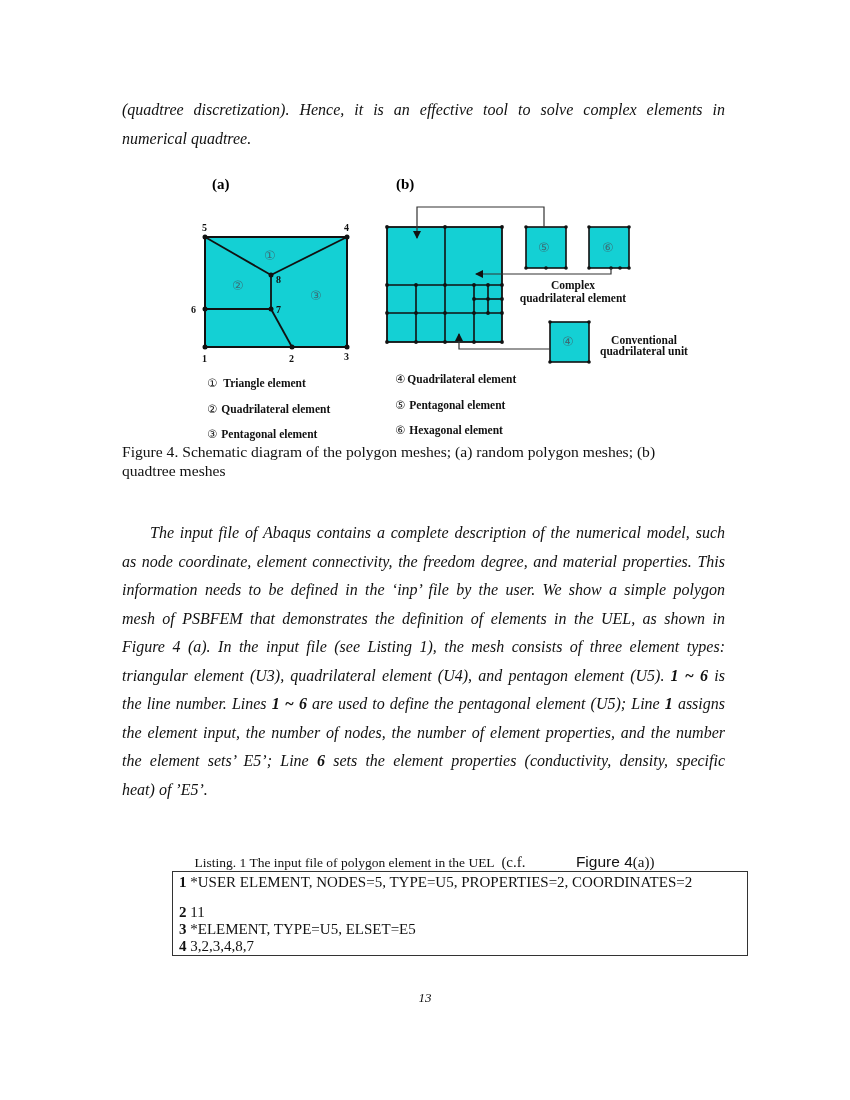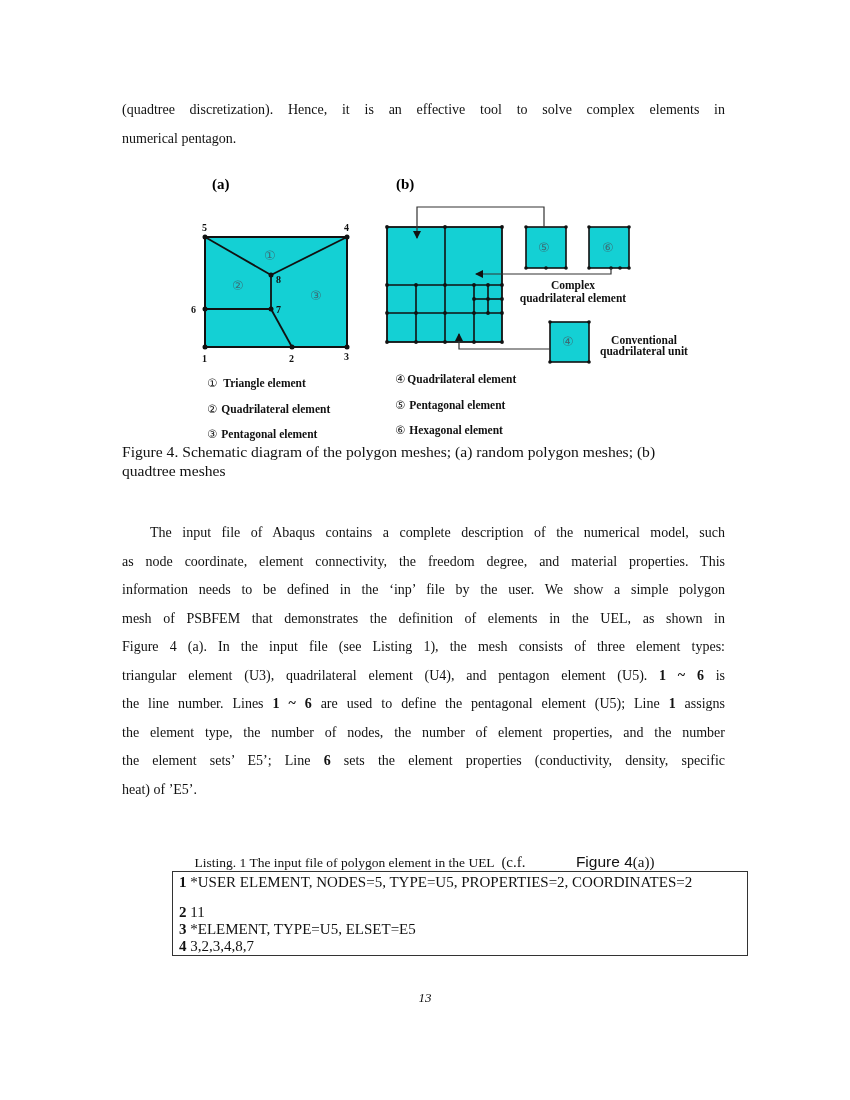--- a/index.html
+++ b/index.html
@@ -1,19 +1,19 @@
 <!DOCTYPE html>
 <html><head>
   <meta charset="utf-8">
   <style>
     html, body { margin: 0; padding: 0; background: #ffffff; }
     body { width: 850px; height: 1100px; position: relative; overflow: hidden;
            font-family: "Liberation Serif", "DejaVu Serif", serif; color: #111; }
-    .para { position: absolute; left: 122px; width: 603px; font-size: 14px; line-height: 28.5px;
-            text-align: justify; margin: 0; }
+    .para { position: absolute; left: 122px; width: 603px; font-size: 16px; line-height: 28.5px;
+            text-align: justify; margin: 0; font-style: italic; }
     .para .ln { display: block; height: 28.5px; white-space: nowrap; text-align: justify; text-align-last: justify; }
     .para .ln.last { text-align-last: left; }
     .caption { position: absolute; left: 122px; width: 610px; font-size: 15.6px; line-height: 19px; margin: 0; }
     .figure { position: absolute; left: 0; top: 160px; width: 850px; height: 300px; }
     .figure svg { position: absolute; left: 0; top: 0; }
     .listing-title { position: absolute; left: 136px; width: 577px; top: 853px; text-align: center; font-size: 13.5px; }
     .listing-title .big { font-size: 15.5px; font-family: "Liberation Sans", "DejaVu Sans", sans-serif; margin-left: 47px; }
     .listing-title .paren { font-size: 15px; text-align: right; }
     .listing { position: absolute; left: 136px; top: 871px; width: 576px; height: 85px; border: 1px solid #333;
                box-sizing: border-box; padding: 2px 0 0 6px; font-size: 15px; line-height: 17px; margin-left: 36px; }
@@ -21,21 +21,21 @@
     .listing .gap { height: 13px; }
     .listing b { font-weight: bold; }
     .pagenum { position: absolute; top: 990px; left: 0; width: 850px; text-align: center; font-size: 13px; font-style: italic; }
     b { font-weight: bold; }
   </style>
 </head>
 <body>
 
 <div class="para" style="top:96px;">
   <span class="ln">(quadtree discretization). Hence, it is an effective tool to solve complex elements in</span>
-  <span class="ln last">numerical pentagon.</span>
+  <span class="ln last">numerical quadtree.</span>
 </div>
 
 <div class="figure">
   <svg width="850" height="300" viewBox="0 160 850 300">
     <defs>
       <marker id="arrowhead" markerWidth="8" markerHeight="8" refX="7" refY="4" orient="auto" markerUnits="userSpaceOnUse">
         <path d="M0,0 L8,4 L0,8 Z" fill="#111"></path>
       </marker>
     </defs>
 
@@ -178,21 +178,21 @@
 </div>
 
 <div class="para" style="top:519px;">
   <span class="ln" style="padding-left:28px; width:575px;">The input file of Abaqus contains a complete description of the numerical model, such</span>
   <span class="ln">as node coordinate, element connectivity, the freedom degree, and material properties. This</span>
   <span class="ln">information needs to be defined in the ‘inp’ file by the user. We show a simple polygon</span>
   <span class="ln">mesh of PSBFEM that demonstrates the definition of elements in the UEL, as shown in</span>
   <span class="ln">Figure 4 (a). In the input file (see Listing 1), the mesh consists of three element types:</span>
   <span class="ln"><span>triangular element (U3), quadrilateral element (U4), and pentagon element (U5).</span> <b>1 ~ 6</b> <span>is</span></span>
   <span class="ln"><span>the line number. Lines</span> <b>1 ~ 6</b> <span>are used to define the pentagonal element (U5); Line</span> <b>1</b> <span>assigns</span></span>
-  <span class="ln">the element type, the number of nodes, the number of element properties, and the number</span>
+  <span class="ln">the element input, the number of nodes, the number of element properties, and the number</span>
   <span class="ln"><span>the element sets’ E5’; Line</span> <b>6</b> <span>sets the element properties (conductivity, density, specific</span></span>
   <span class="ln last">heat) of ’E5’.</span>
 </div>
 
 <div class="listing-title">
   <span>Listing. 1 The input file of polygon element in the UEL</span>&nbsp;
   <span class="paren">(c.f.</span>
   <span class="big">Figure 4</span><span class="paren">(a))</span>
 </div>
 <div class="listing">

